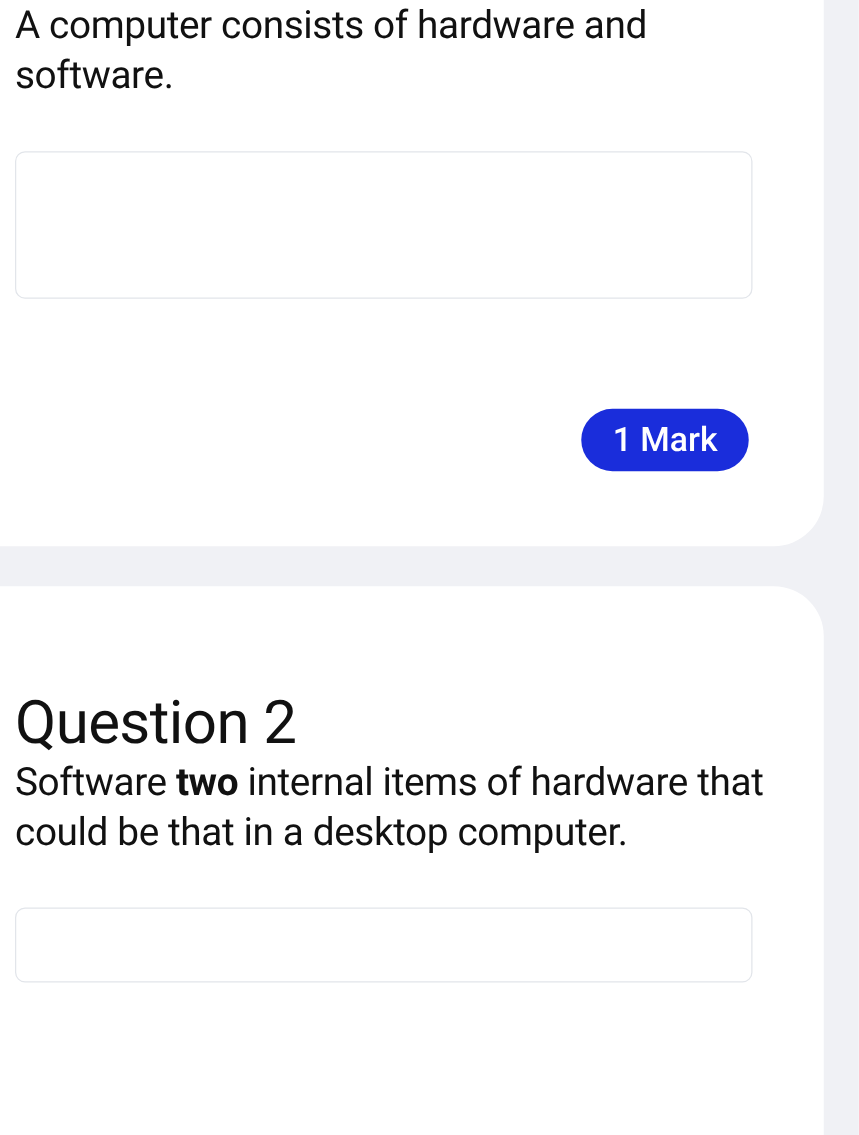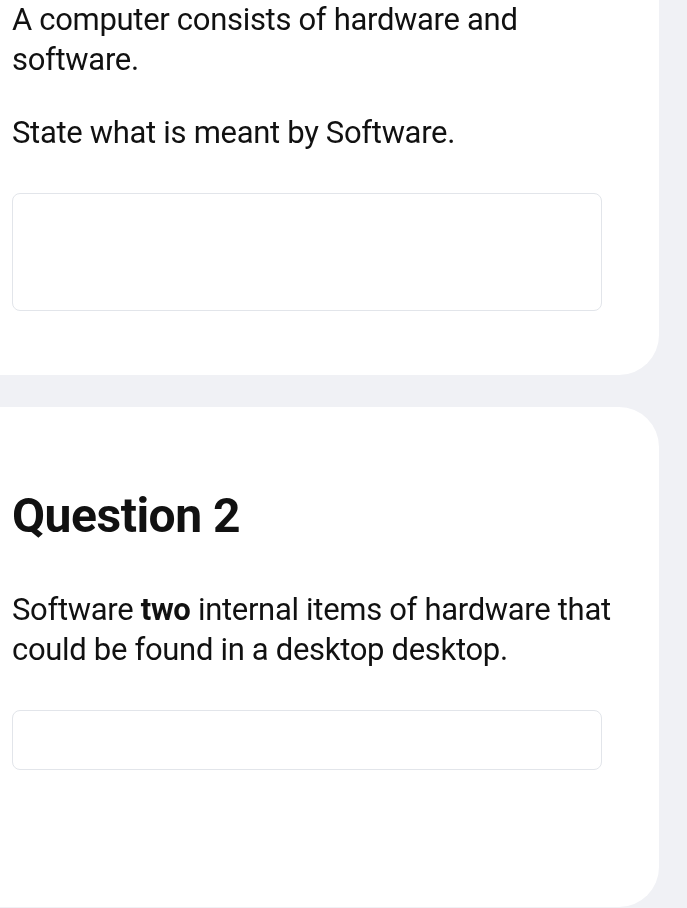--- a/index.html
+++ b/index.html
@@ -71,23 +71,22 @@
       float: right;
       margin-right: 30px;
     }
     .clearfix::after {
       content: "";
       display: table;
       clear: both;
     }
     .question-heading {
       font-size: 48px;
-      font-weight: 700;
+      font-weight: 400;
       letter-spacing: -0.01em;
-      margin-bottom: 46px;
       color: #111;
     }
     .inline-bold {
       font-weight: 700;
       margin-top: 12px;
     }
     .answer-box-bottom {
       margin-top: 40px;
       width: 590px;
       height: 60px;
@@ -99,23 +98,23 @@
       resize: none;
       outline: none;
       font-family: inherit;
     }
   </style>
 </head>
 <body>
 
 <div class="card card-top clearfix">
   <p class="question-text">A computer consists of hardware and software.</p>
-  <p class="question-text">State what is meant by Software.</p>
   <textarea class="answer-box" style=""></textarea>
+  <div class="mark-badge">1 Mark</div>
 </div>
 
 <div class="card card-bottom">
   <h2 class="question-heading">Question 2</h2>
   <p class="question-text">
-    <span>Software </span><span class="inline-bold">two</span><span> internal items of hardware that could be found in a desktop desktop.</span>
+    <span>Software </span><span class="inline-bold">two</span><span> internal items of hardware that could be that in a desktop computer.</span>
   </p>
   <textarea class="answer-box-bottom" style=""></textarea>
 </div>
 
 </body></html>

